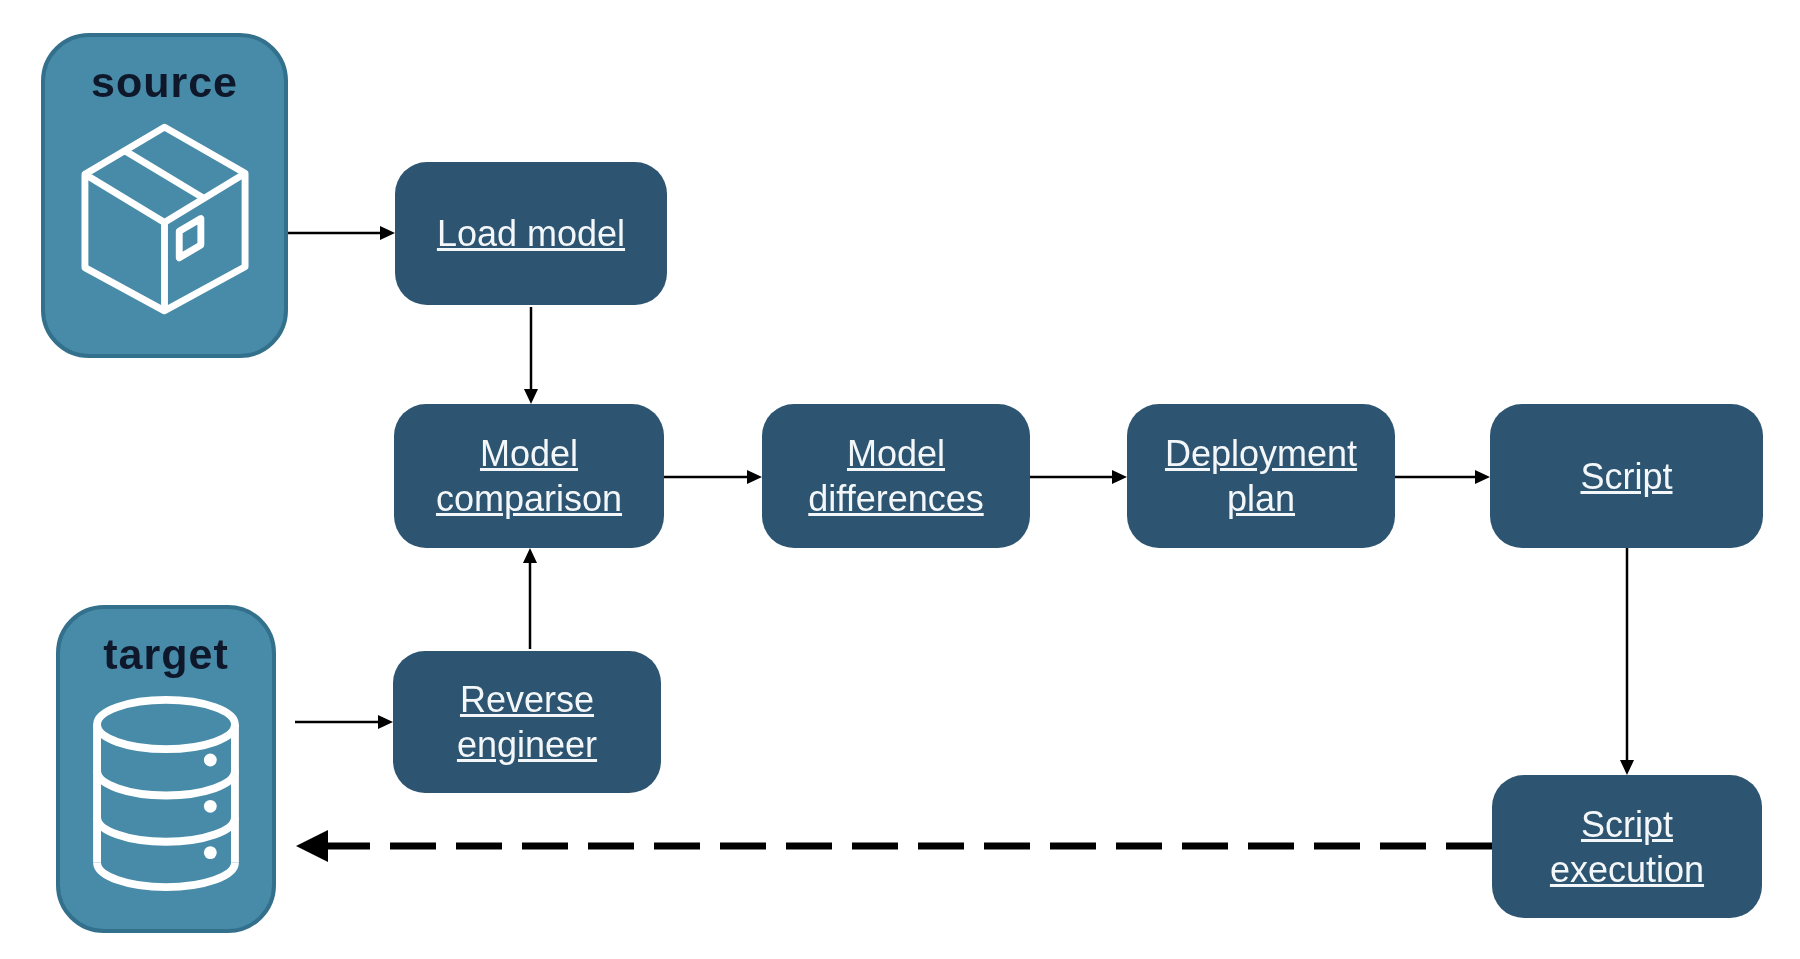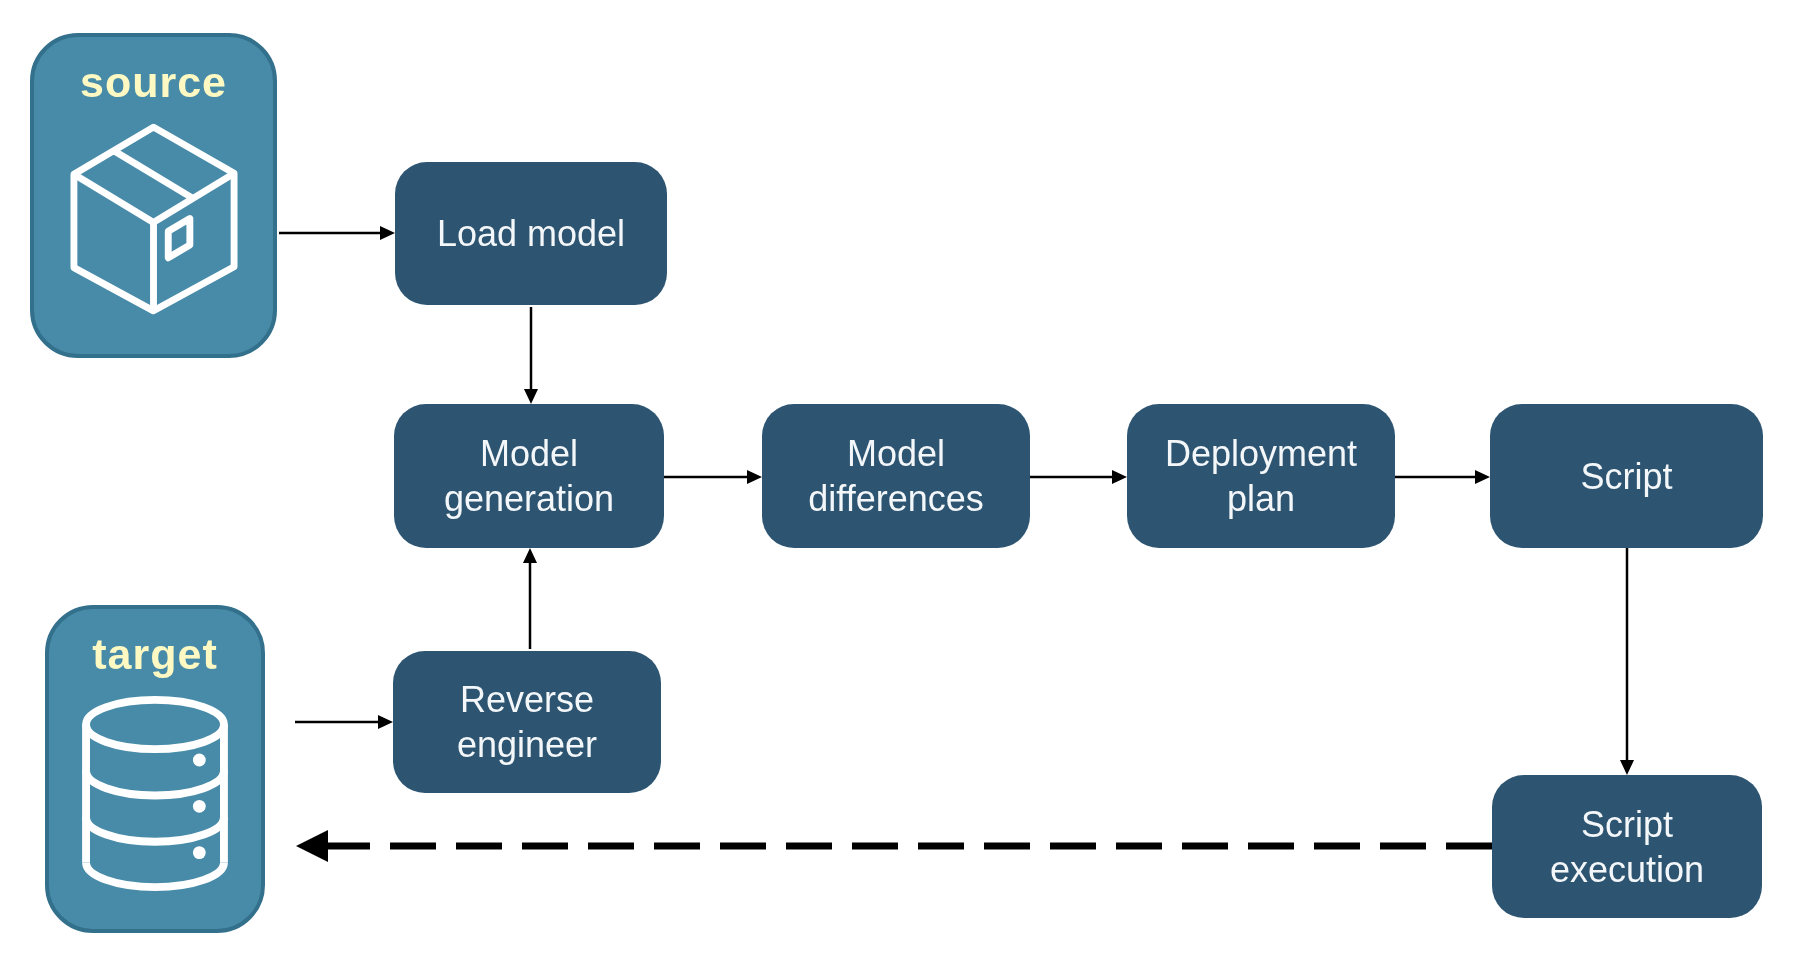--- a/index.html
+++ b/index.html
@@ -27,40 +27,42 @@
     border-radius: 32px;
     color: #F4F7F9;
     display: flex;
     flex-direction: column;
     align-items: center;
     justify-content: center;
     text-align: center;
     font-size: 36px;
     line-height: 45px;
     font-weight: 400;
+    text-decoration: underline;
   }
   #n-load-model        { left: 395px;  top: 162px; width: 272px; height: 143px; }
   #n-model-comparison  { left: 394px;  top: 404px; width: 270px; height: 144px; }
   #n-model-differences { left: 762px;  top: 404px; width: 268px; height: 144px; }
   #n-deployment-plan   { left: 1127px; top: 404px; width: 268px; height: 144px; }
   #n-script-generation { left: 1490px; top: 404px; width: 273px; height: 144px; }
   #n-reverse-engineer  { left: 393px;  top: 651px; width: 268px; height: 142px; }
   #n-script-execution  { left: 1492px; top: 775px; width: 270px; height: 143px; }
 
   
   .endpoint {
     position: absolute;
     background: #478BA9;
     border: 4px solid #33708C;
     border-radius: 48px;
     box-sizing: border-box;
-    color: #fef9c3;
+    color: #0f172a;
     display: flex;
     flex-direction: column;
     align-items: center;
+    margin-left: 11px;
   }
   #ep-source { left: 30px; top: 33px;  width: 247px; height: 325px; }
   #ep-target { left: 45px; top: 605px; width: 220px; height: 328px; }
   .ep-label {
     font-weight: bold;
     font-size: 43px;
     line-height: 46px;
     margin-top: 22px;
     letter-spacing: 1px;
   }
@@ -144,21 +146,21 @@
     </svg>
   </div>
 
   <div class="node" id="n-load-model">
     <div class="line">Load model</div>
     <div class="line"></div>
   </div>
 
   <div class="node" id="n-model-comparison">
     <div class="line">Model</div>
-    <div class="line">generation</div>
+    <div class="line">comparison</div>
   </div>
 
   <div class="node" id="n-model-differences">
     <div class="line">Model</div>
     <div class="line">differences</div>
   </div>
 
   <div class="node" id="n-deployment-plan">
     <div class="line">Deployment</div>
     <div class="line">plan</div>

